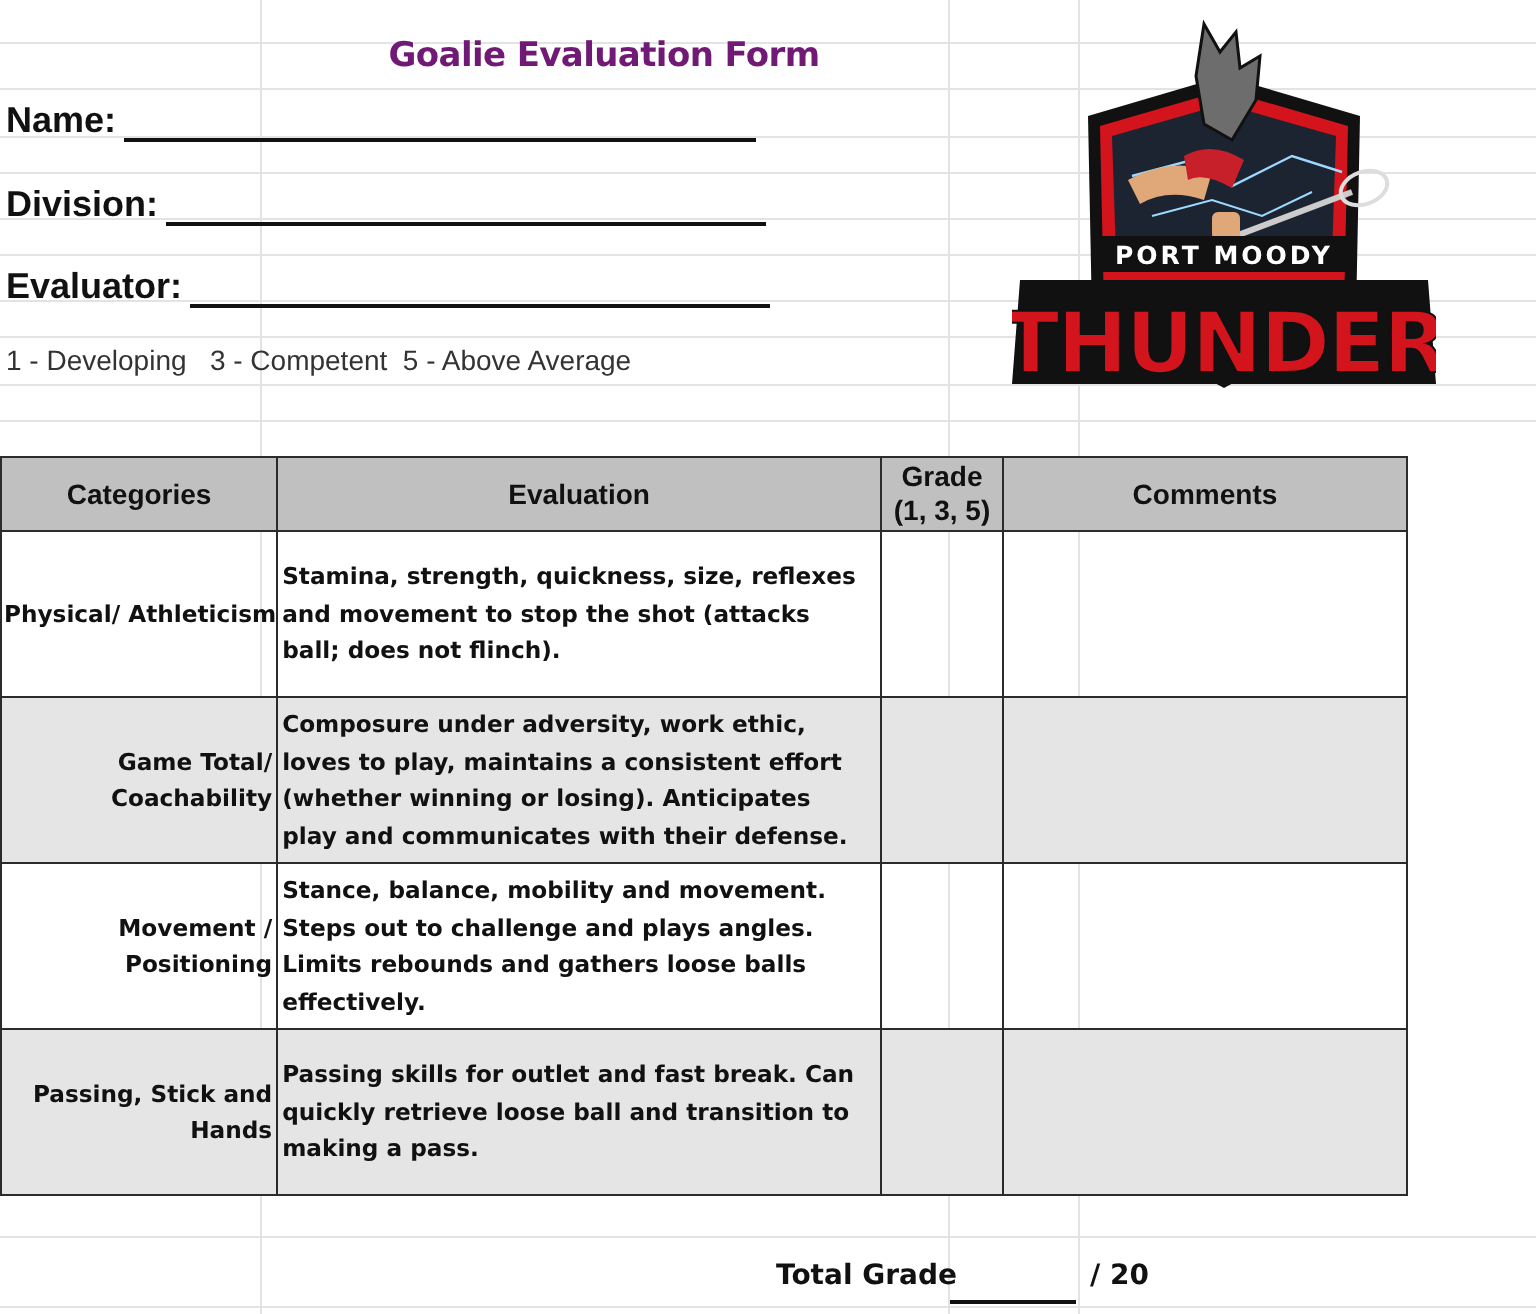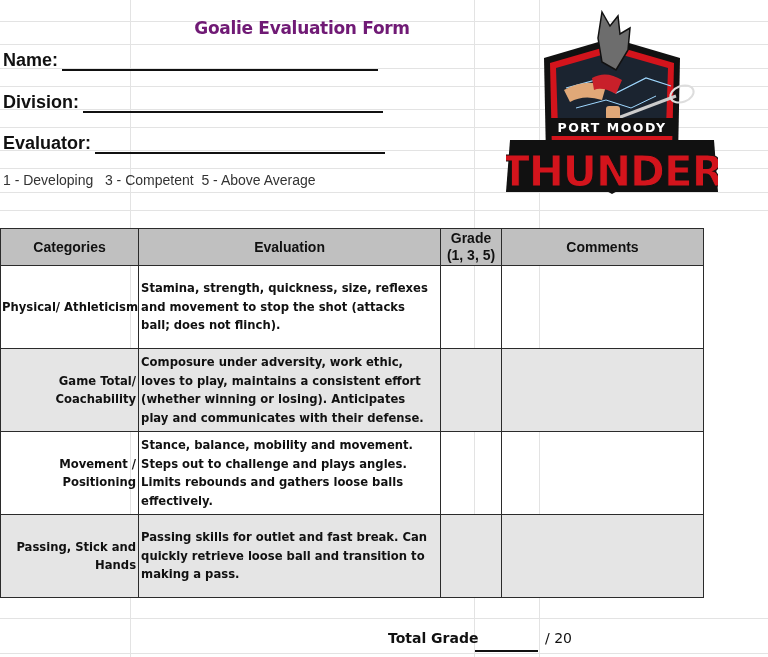--- a/index.html
+++ b/index.html
@@ -14,21 +14,21 @@
   .tbl th, .tbl td { border:1px solid #2b2b2b; padding:0; }
   .tbl th { background:#c0c0c0; font-weight:bold; font-size:14px; color:#111; height:36px; text-align:center; line-height:17px; }
   .tbl td { font-family:"DejaVu Sans", sans-serif; font-weight:bold; font-size:11.6px; color:#111; vertical-align:middle; line-height:18.5px; }
   .tbl tr.r { height:83px; }
   .tbl tr.blue td { background:#e5e5e5; }
   .tbl td.cat { padding-left:2px; padding-right:2px;text-align:right; }
   .tbl td.abil { padding-left:2px; padding-right:4px; }
   .logo { position:absolute; left:506px; top:8px; width:212px; height:190px; }
   .total-label { position:absolute; left:388px; top:630px; font-family:"DejaVu Sans", sans-serif; font-weight:bold; font-size:14px; color:#111; }
   .total-line { position:absolute; left:475px; top:650px; width:63px; height:2px; background:#111; }
-  .total-of { position:absolute; left:545px; top:630px; font-family:"DejaVu Sans", sans-serif; font-weight:normal; font-size:14px; color:#111; }
+  .total-of { position:absolute; left:545px; top:630px; font-family:"DejaVu Sans", sans-serif; font-weight:bold; font-size:14px; color:#111; }
 </style>
 </head>
 <body>
 
 <div>
   <div class="gl-v" style="left:130px"></div>
   <div class="gl-v" style="left:474px"></div>
   <div class="gl-v" style="left:539px"></div>
   <div class="gl-h" style="top:21px"></div>
   <div class="gl-h" style="top:44px"></div>

